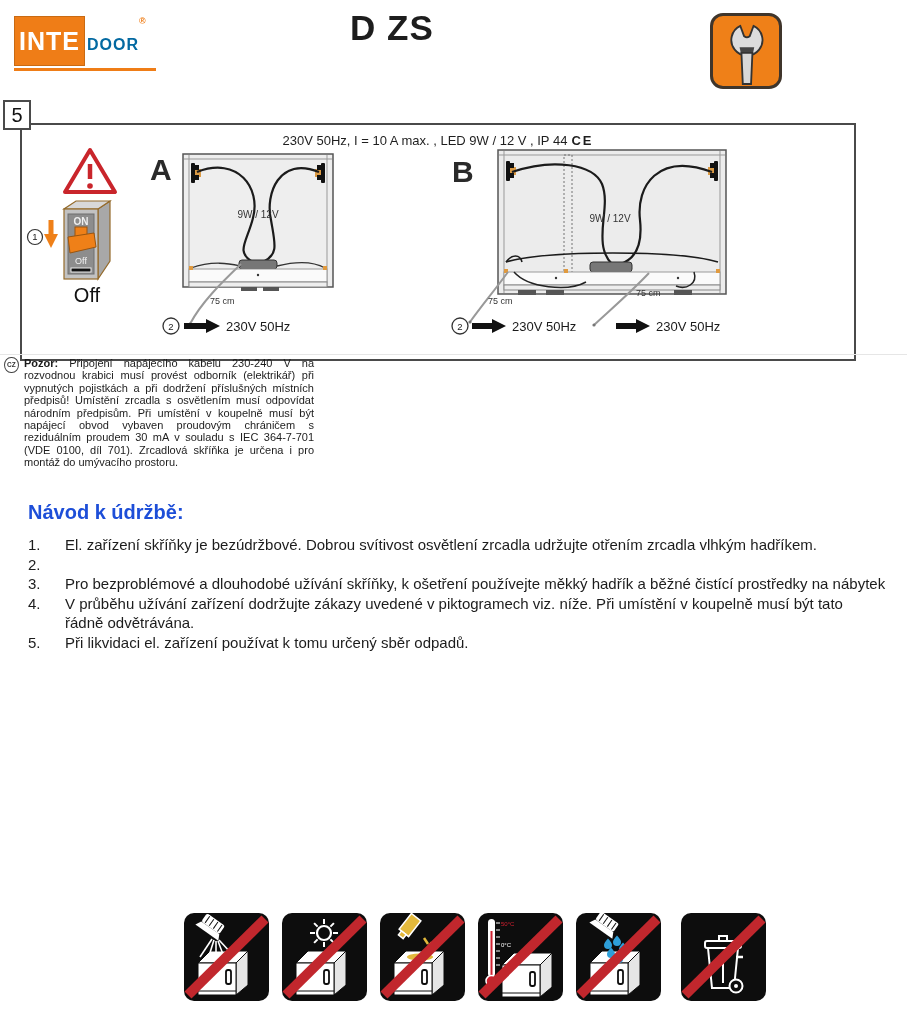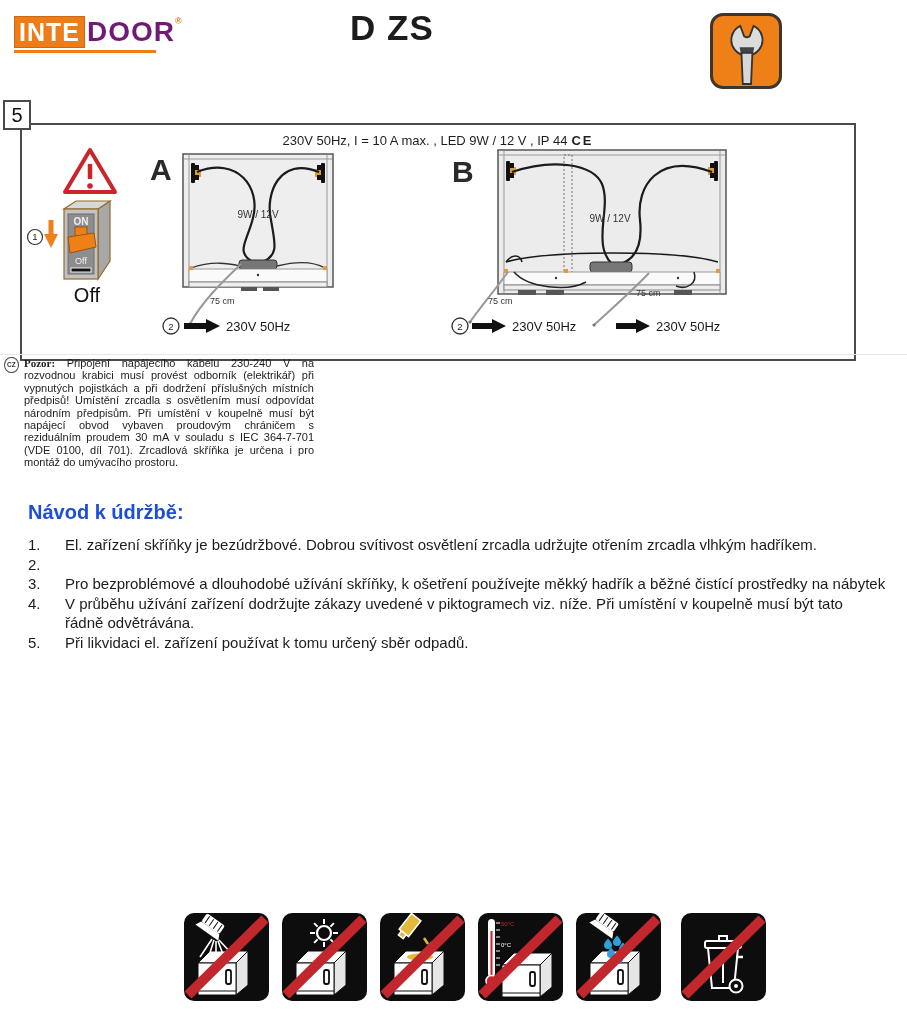--- a/index.html
+++ b/index.html
@@ -1,22 +1,22 @@
 <!DOCTYPE html>
 <html><head>
 <meta charset="utf-8">
 <style>
   html,body{margin:0;padding:0;background:#fff;}
   .page{position:relative;width:907px;height:1020px;background:#fff;overflow:hidden;
         font-family:"Liberation Sans",sans-serif;color:#222;}
   
   .logo{position:absolute;left:14px;top:16px;}
   .logo-inte{display:inline-block;background:#ef7d17;color:#fff;font-weight:bold;font-size:25px;
-             padding:1px 4px;letter-spacing:1px;border:1px solid #c96a12;line-height:28px;}
-  .logo-door{color:#701a75;font-weight:bold;font-size:28px;letter-spacing:1px;margin-left:2px;text-align:right;}
+             padding:10px 4px;letter-spacing:1px;border:1px solid #c96a12;line-height:28px;}
+  .logo-door{color:#0369a1;font-weight:bold;font-size:16px;letter-spacing:1px;margin-left:2px;text-align:right;}
   .logo-reg{color:#ef7d17;font-size:9px;vertical-align:top;font-weight:bold;}
   .logo-underline{height:3px;background:#ef7d17;margin-top:2px;width:142px;}
   .page-title{position:absolute;left:350px;top:8px;font-size:35px;font-weight:bold;color:#1d1d1d;
               letter-spacing:1px;}
   .tool-tile{position:absolute;left:710px;top:13px;width:72px;height:76px;background:#ef8018;
              border:3px solid #3f352b;border-radius:13px;box-sizing:border-box;}
   
   .step-box{position:absolute;left:20px;top:107px;width:836px;height:238px;
             border:2px solid #4a4a4a;box-sizing:border-box;background:#fff;margin-top:16px;}
   .step-tab{position:absolute;left:3px;top:100px;width:28px;height:30px;background:#fff;
@@ -26,21 +26,21 @@
   .ce{font-weight:bold;letter-spacing:2px;margin-left:4px;}
   .abs{position:absolute;}
   .off-caption{position:absolute;left:58px;top:284px;width:58px;text-align:center;
                font-size:20px;color:#111;}
   .sep{position:absolute;left:0;top:354px;width:907px;height:1px;background:#e6e6e6;}
   
   .warning-note{position:absolute;left:4px;top:357px;width:310px;font-size:11px;line-height:12.4px;
                 text-align:justify;color:#1c1c1c;padding-left:20px;box-sizing:border-box;}
   .lang-badge{position:absolute;left:0;top:0px;border:1px solid #444;border-radius:50%;
               font-size:6.5px;padding:1px 2px;color:#333;font-weight:bold;}
-  .warn-label{font-weight:bold;font-family:Liberation Serif, serif;}
+  .warn-label{font-weight:bold;}
   
   .maint-heading{position:absolute;left:28px;top:501px;font-size:20px;font-weight:bold;color:#1d4ed8;}
   .maint-list{position:absolute;left:28px;top:535px;width:1100px;}
   .maint-item{display:flex;align-items:flex-start;}
   .maint-num{width:21px;flex-shrink:0;font-size:15px;line-height:19.5px;color:#1c1c1c;}
   .maint-text{white-space:pre;font-size:15px;line-height:19.5px;color:#1c1c1c;margin-left:16px;}
   
   .picto-row{position:absolute;left:184px;top:913px;display:flex;gap:13px;}
   .picto{width:85px;height:88px;background:#0d0d0d;border-radius:10px;overflow:hidden;}
   .picto.last{margin-left:7px;}

